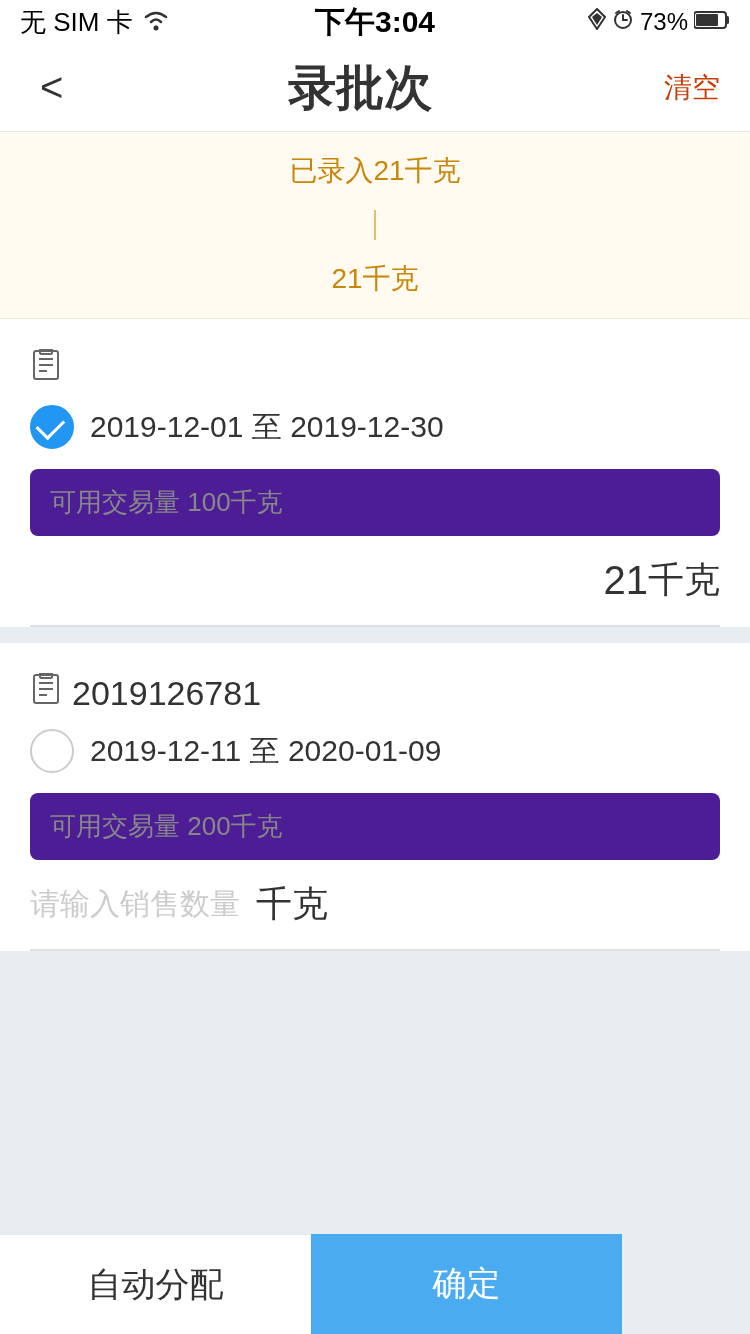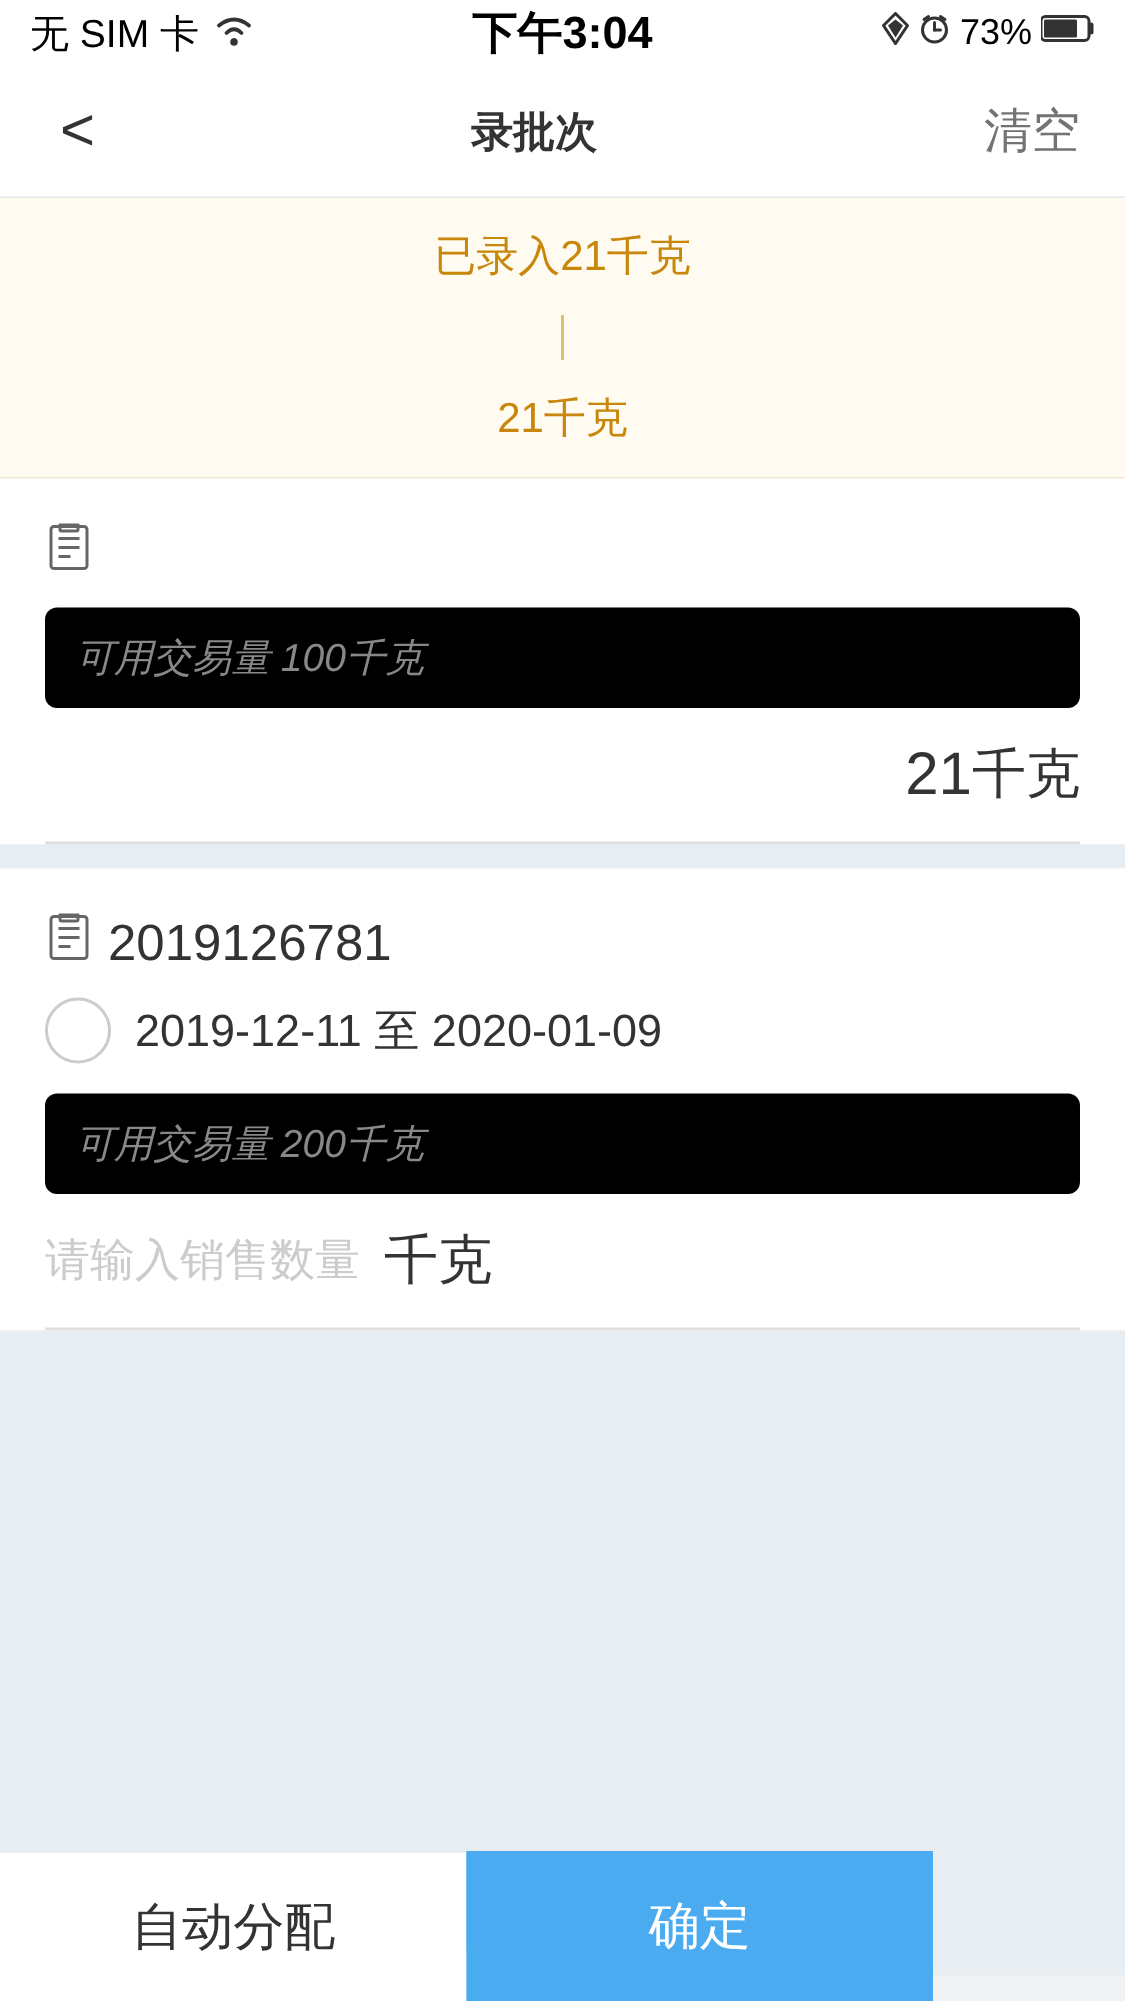--- a/index.html
+++ b/index.html
@@ -56,28 +56,28 @@
       padding: 0 30px;
       border-bottom: 1px solid #e8e8e8;
     }
     .nav-back {
       font-size: 40px;
       color: #333;
       cursor: pointer;
       padding: 10px;
     }
     .nav-title {
+      font-size: 48px;
+      font-weight: 600;
+      color: #333;
+      text-align: center;
+    }
+    .nav-clear {
       font-size: 28px;
-      font-weight: 600;
-      color: #333;
-      text-align: center;
-    }
-    .nav-clear {
-      font-size: 32px;
-      color: #737373;
+      color: #c2410c;
       cursor: pointer;
       margin-left: 17px;
     }
 
     
     .info-banner {
       background: #fffbf0;
       padding: 20px 30px;
       display: flex;
       align-items: center;
@@ -149,25 +149,24 @@
       height: 14px;
       border-left: 3px solid #fff;
       border-bottom: 3px solid #fff;
       transform: rotate(-45deg) translateY(-3px);
     }
     .batch-date {
       font-size: 30px;
       color: #333;
     }
     .available-row {
-      background: #000000;
+      background: #4c1d95;
       border-radius: 8px;
       padding: 16px 20px;
       margin-bottom: 0;
-      font-style: italic;
     }
     .available-text {
       font-size: 26px;
       color: #888;
     }
 
     
     .quantity-row {
       display: flex;
       align-items: center;
@@ -330,20 +329,24 @@
     <div class="batch-id-row">
       <span class="batch-icon">
         <svg width="32" height="32" viewBox="0 0 32 32">
           <rect x="4" y="2" width="24" height="28" rx="2" fill="none" stroke="#666" stroke-width="2"></rect>
           <line x1="9" y1="10" x2="23" y2="10" stroke="#666" stroke-width="2"></line>
           <line x1="9" y1="16" x2="23" y2="16" stroke="#666" stroke-width="2"></line>
           <line x1="9" y1="22" x2="17" y2="22" stroke="#666" stroke-width="2"></line>
           <rect x="10" y="0" width="12" height="5" rx="1" fill="none" stroke="#666" stroke-width="2"></rect>
         </svg>
       </span>
+    </div>
+    <div class="batch-date-row">
+      <div class="radio-circle checked"></div>
+      <span class="batch-date">2019-12-01 至 2019-12-30</span>
     </div>
     <div class="available-row">
       <span class="available-text">可用交易量 100千克</span>
     </div>
   </div>
   <div class="quantity-row card-padding-bottom">
     <span class="quantity-value">21</span>
     <span class="quantity-unit">千克</span>
   </div>
   <div class="quantity-divider"></div>

